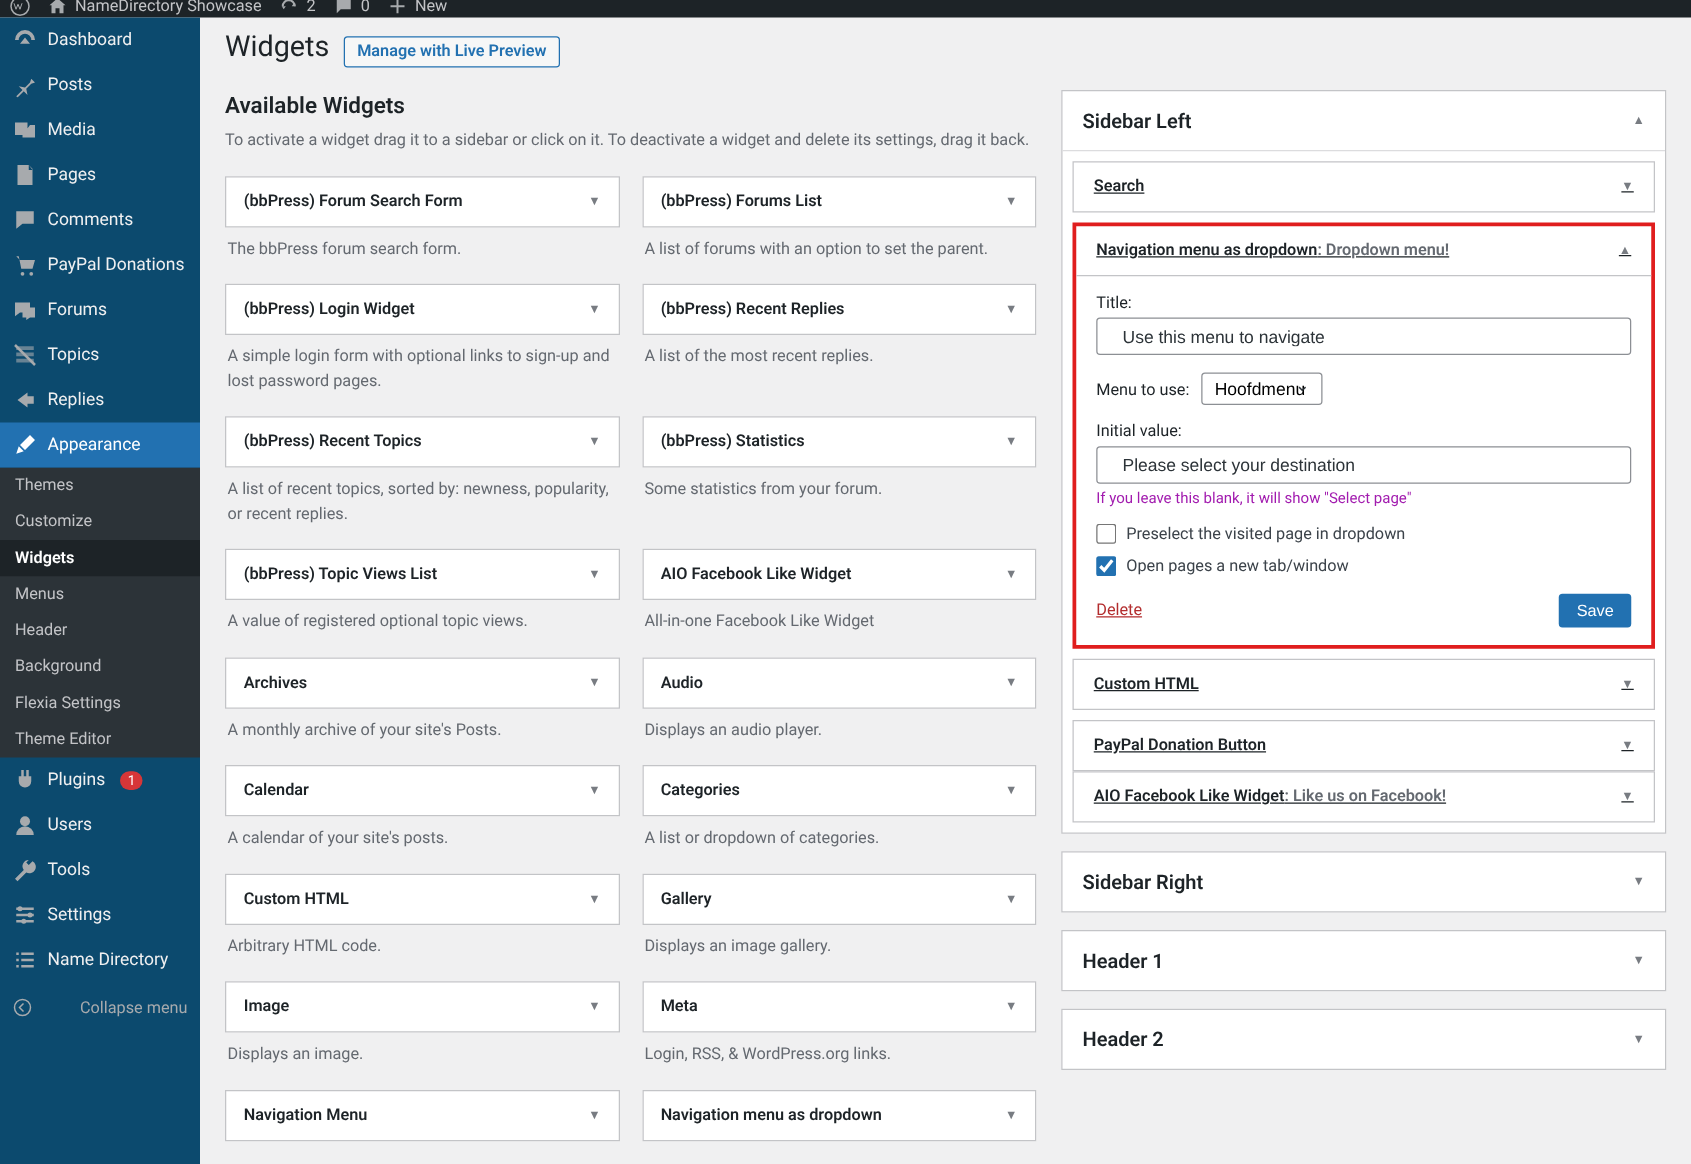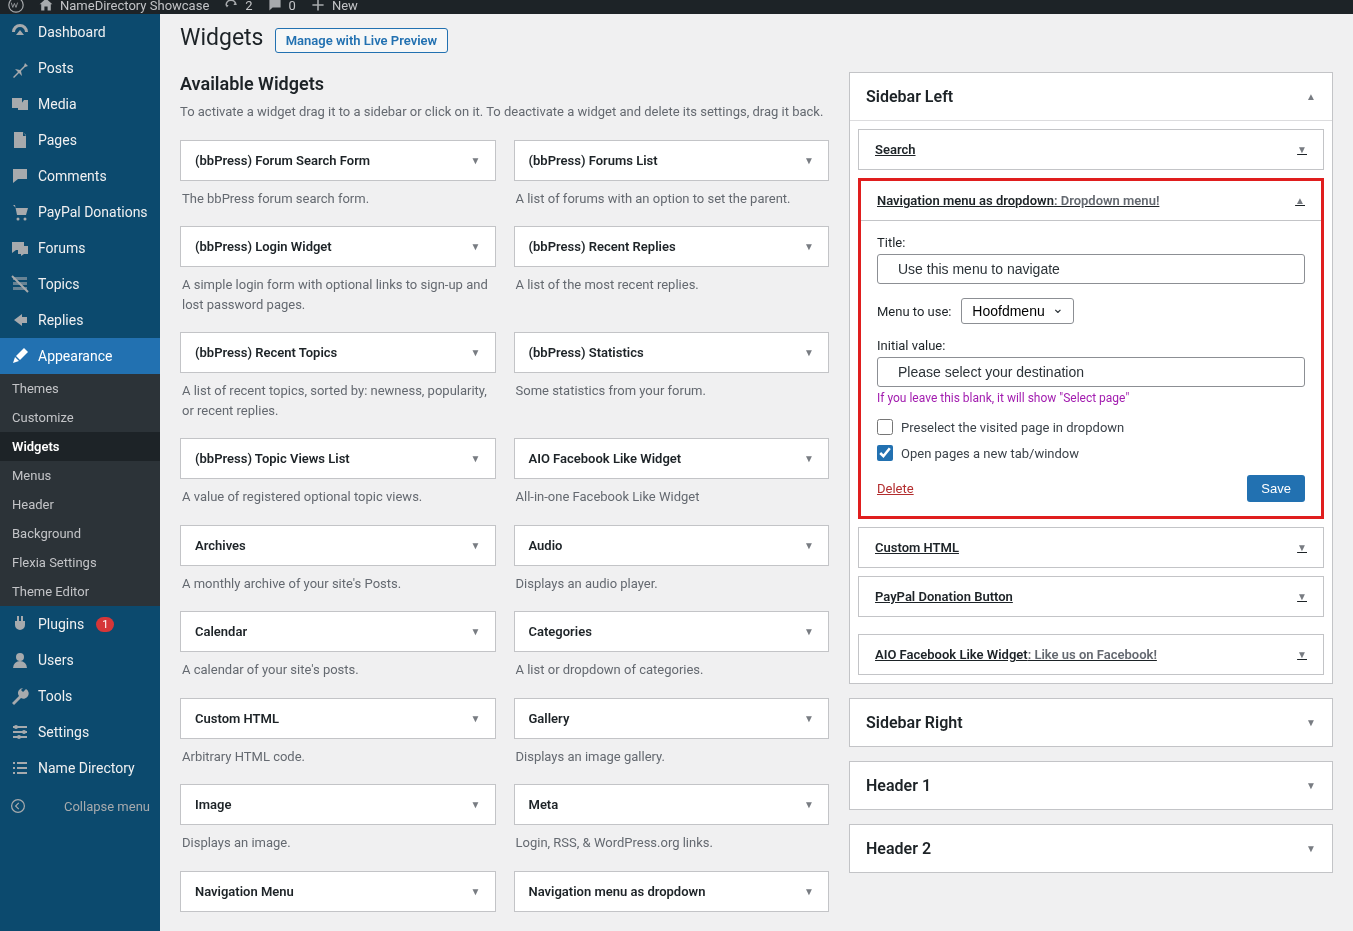--- a/index.html
+++ b/index.html
@@ -35,21 +35,21 @@
 .widget-desc { font-size: 13px; color: #646970; padding: 2px 2px 8px; line-height: 1.5; }
 .sidebar-area { border: 1px solid #c3c4c7; background: #fff; margin-bottom: 14px; }
 .sidebar-area-header { display: flex; justify-content: space-between; align-items: center; padding: 14px 16px; cursor: pointer; font-size: 16px; font-weight: 600; color: #1d2327; }
 .sidebar-area-arrow { font-size: 10px; color: #787c82; }
 .sidebar-widget-header { display: flex; justify-content: space-between; align-items: center; padding: 12px 16px; cursor: pointer; font-weight: 600; font-size: 13px; color: #1d2327; text-decoration: underline; }
 .sidebar-widget-muted { color: #646970; font-weight: 600; }
 .highlight-box { border: 3px solid #e01e1e; }
 .widget-form { padding: 14px 16px; border-top: 1px solid #c3c4c7; }
 .form-label { display: block; font-size: 13px; margin-bottom: 4px; color: #1d2327; }
 .form-input { width: 100%; padding: 6px 20px; border: 1px solid #8c8f94; border-radius: 3px; font-size: 14px; background: #fff; color: #2c3338; }
-.form-select { padding: 4px 28px 4px 10px; border: 1px solid #8c8f94; border-radius: 3px; font-size: 14px; background: #fff; appearance: none; position: relative; text-align: right; }
+.form-select { padding: 4px 12px 4px 10px; border: 1px solid #8c8f94; border-radius: 3px; font-size: 14px; background: #fff; appearance: none; position: relative; }
 .select-wrap { position: relative; display: inline-block; }
 .select-wrap::after { content: "⌄"; position: absolute; right: 10px; top: 2px; font-size: 14px; color: #2c3338; pointer-events: none; }
 .form-row { margin-bottom: 14px; }
 .help-text { font-size: 12px; color: #a21caf; margin-top: 4px; }
 .checkbox-row { display: flex; align-items: center; gap: 8px; margin-bottom: 10px; font-size: 13px; }
 .checkbox-row input { width: 16px; height: 16px; accent-color: #2271b1; }
 .form-actions { display: flex; justify-content: space-between; align-items: center; margin-top: 14px; }
 .delete-link { color: #b32d2e; text-decoration: underline; cursor: pointer; font-size: 13px; }
 .save-btn { background: #2271b1; color: #fff; border: none; padding: 6px 14px; border-radius: 3px; font-size: 13px; cursor: pointer; font-weight: 400; }
 .widget-list-inner { padding: 8px; }
@@ -399,21 +399,21 @@
               </div>
             </div>
           </div>
 
           <div class="sidebar-area" style="margin-bottom:8px">
             <div class="sidebar-widget-header">
               <span>Custom HTML</span>
               <span class="sidebar-area-arrow">▼</span>
             </div>
           </div>
-          <div class="sidebar-area" style="margin-bottom:17px">
+          <div class="sidebar-area" style="margin-bottom:0">
             <div class="sidebar-widget-header">
               <span>PayPal Donation Button</span>
               <span class="sidebar-area-arrow">▼</span>
             </div>
           </div>
           <div class="sidebar-area" style="margin-bottom:0">
             <div class="sidebar-widget-header">
               <span>
                 <span>AIO Facebook Like Widget</span><span class="sidebar-widget-muted">: Like us on Facebook!</span>
               </span>

